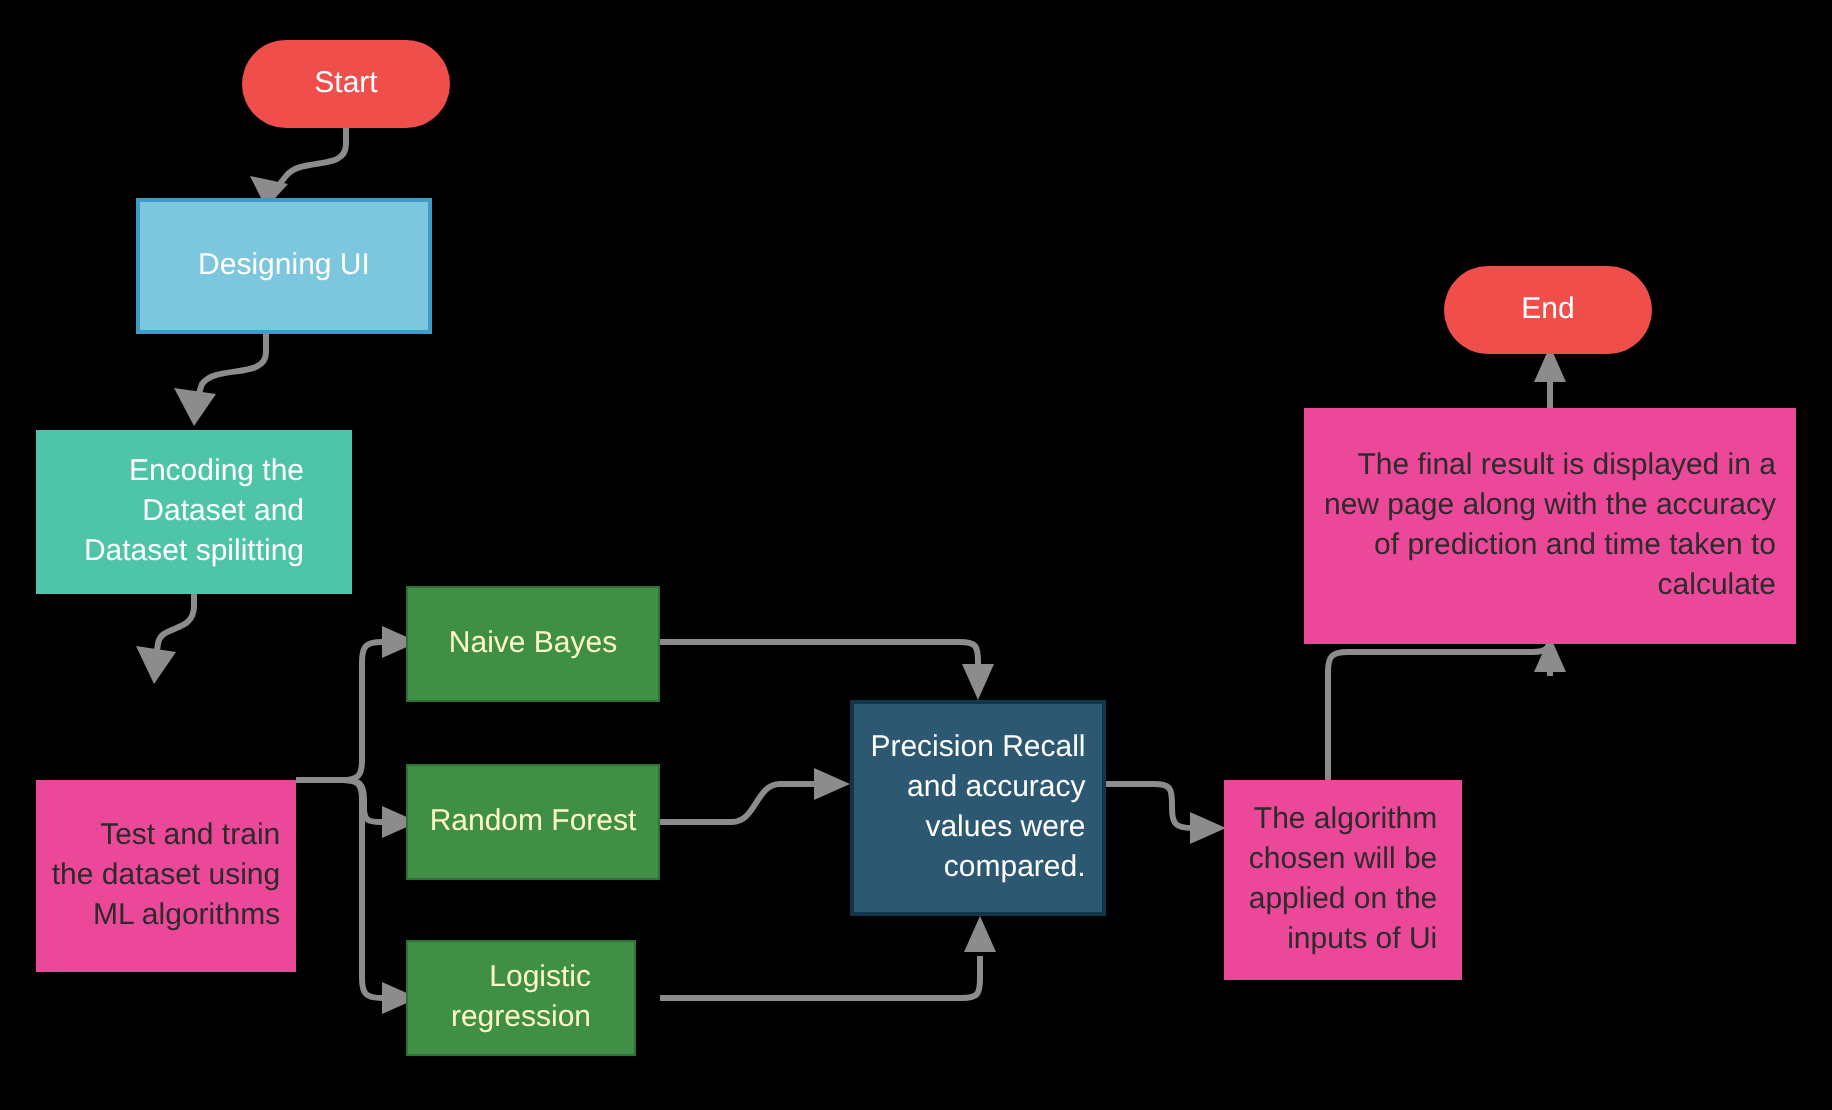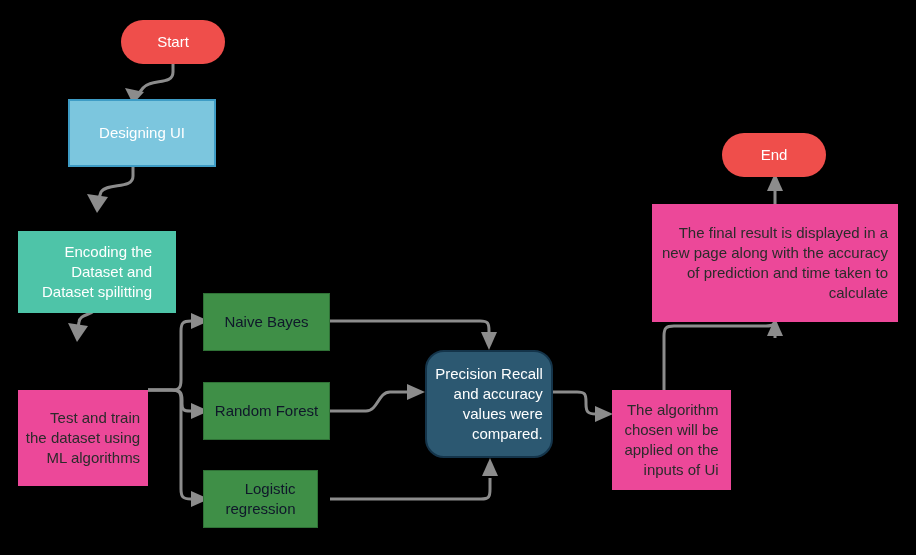--- a/index.html
+++ b/index.html
@@ -43,21 +43,21 @@
     font-size: 15px;
   }
   .node-yellow {
     background: #ec4899;
     color: #2b2b2b;
     font-size: 15px;
   }
   .node-green {
     background: #3f8f47;
     border: 1px solid #2f7136;
-    color: #0f172a;
+    color: #fef9c3;
     font-size: 15px;
   }
   .node-navy {
     background: #2c5871;
     border: 2px solid #14344a;
     color: #ffffff;
     font-size: 15px;
   }
   #edges {
     position: absolute;
@@ -143,36 +143,36 @@
     <g>
       <path class="edge" d="M775,204 L775,190"></path>
       <polygon class="arrowhead" points="775,173 767,191 783,191"></polygon>
     </g>
   </svg>
 
   <div class="node node-terminal" style="left:121px; top:20px; width:104px; height:44px;">Start</div>
 
   <div class="node node-ui" style="left:68px; top:99px; width:148px; height:68px;">Designing UI</div>
 
-  <div class="node node-teal" style="left:18px; top:215px; width:158px; height:82px;margin-top:16px;">Encoding the
+  <div class="node node-teal" style="left:18px; top:215px; width:158px; height:82px;">Encoding the
 Dataset and
 Dataset spilitting</div>
 
   <div class="node node-yellow" style="left:18px; top:342px; width:130px; height:96px;margin-top:48px;">Test  and train
 the dataset using
 ML algorithms</div>
 
   <div class="node node-green" style="left:203px; top:293px; width:127px; height:58px;">Naive Bayes</div>
 
   <div class="node node-green" style="left:203px; top:382px; width:127px; height:58px;">Random Forest</div>
 
   <div class="node node-green" style="left:203px; top:470px; width:115px; height:58px;">Logistic
 regression</div>
 
-  <div class="node node-navy" style="left:425px; top:350px; width:128px; height:108px;border-radius:19px;">Precision Recall
+  <div class="node node-navy" style="left:425px; top:350px; width:128px; height:108px;">Precision Recall
 and accuracy
 values were
 compared.</div>
 
   <div class="node node-yellow" style="left:612px; top:390px; width:119px; height:100px;">The algorithm
 chosen will be
 applied on the
 inputs of Ui</div>
 
   <div class="node node-yellow" style="left:652px; top:204px; width:246px; height:118px;">The final result is displayed in a

